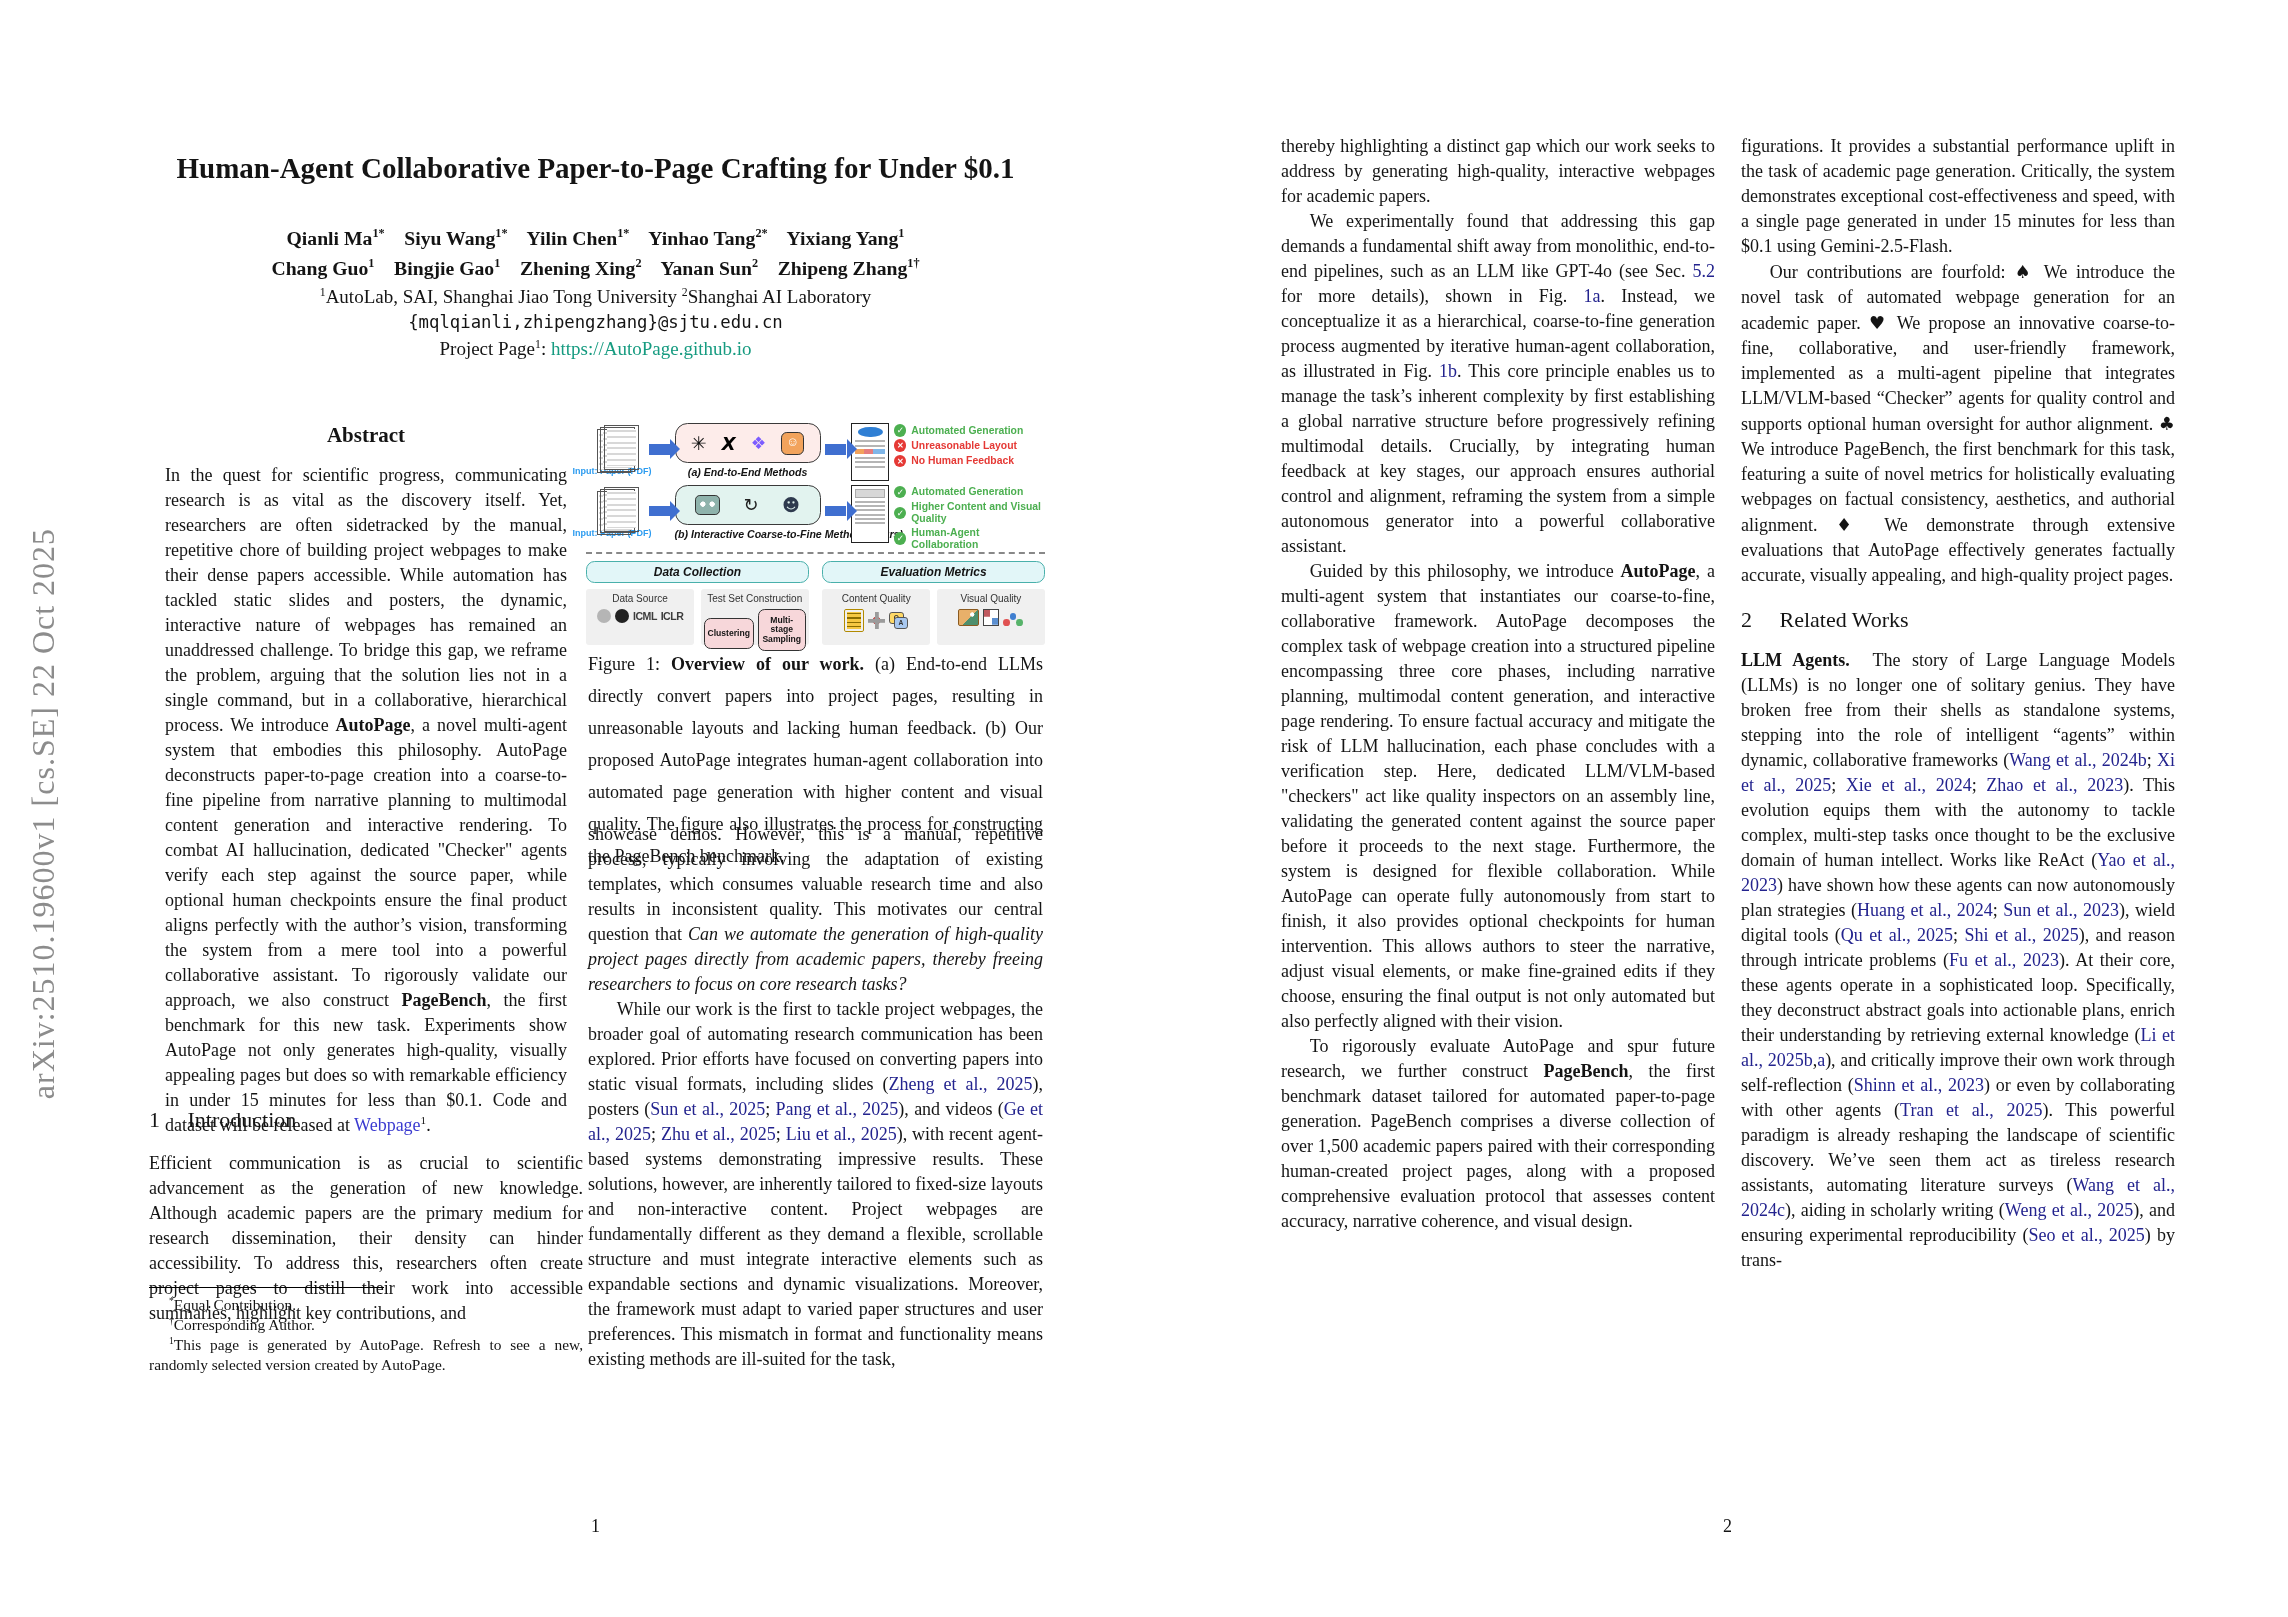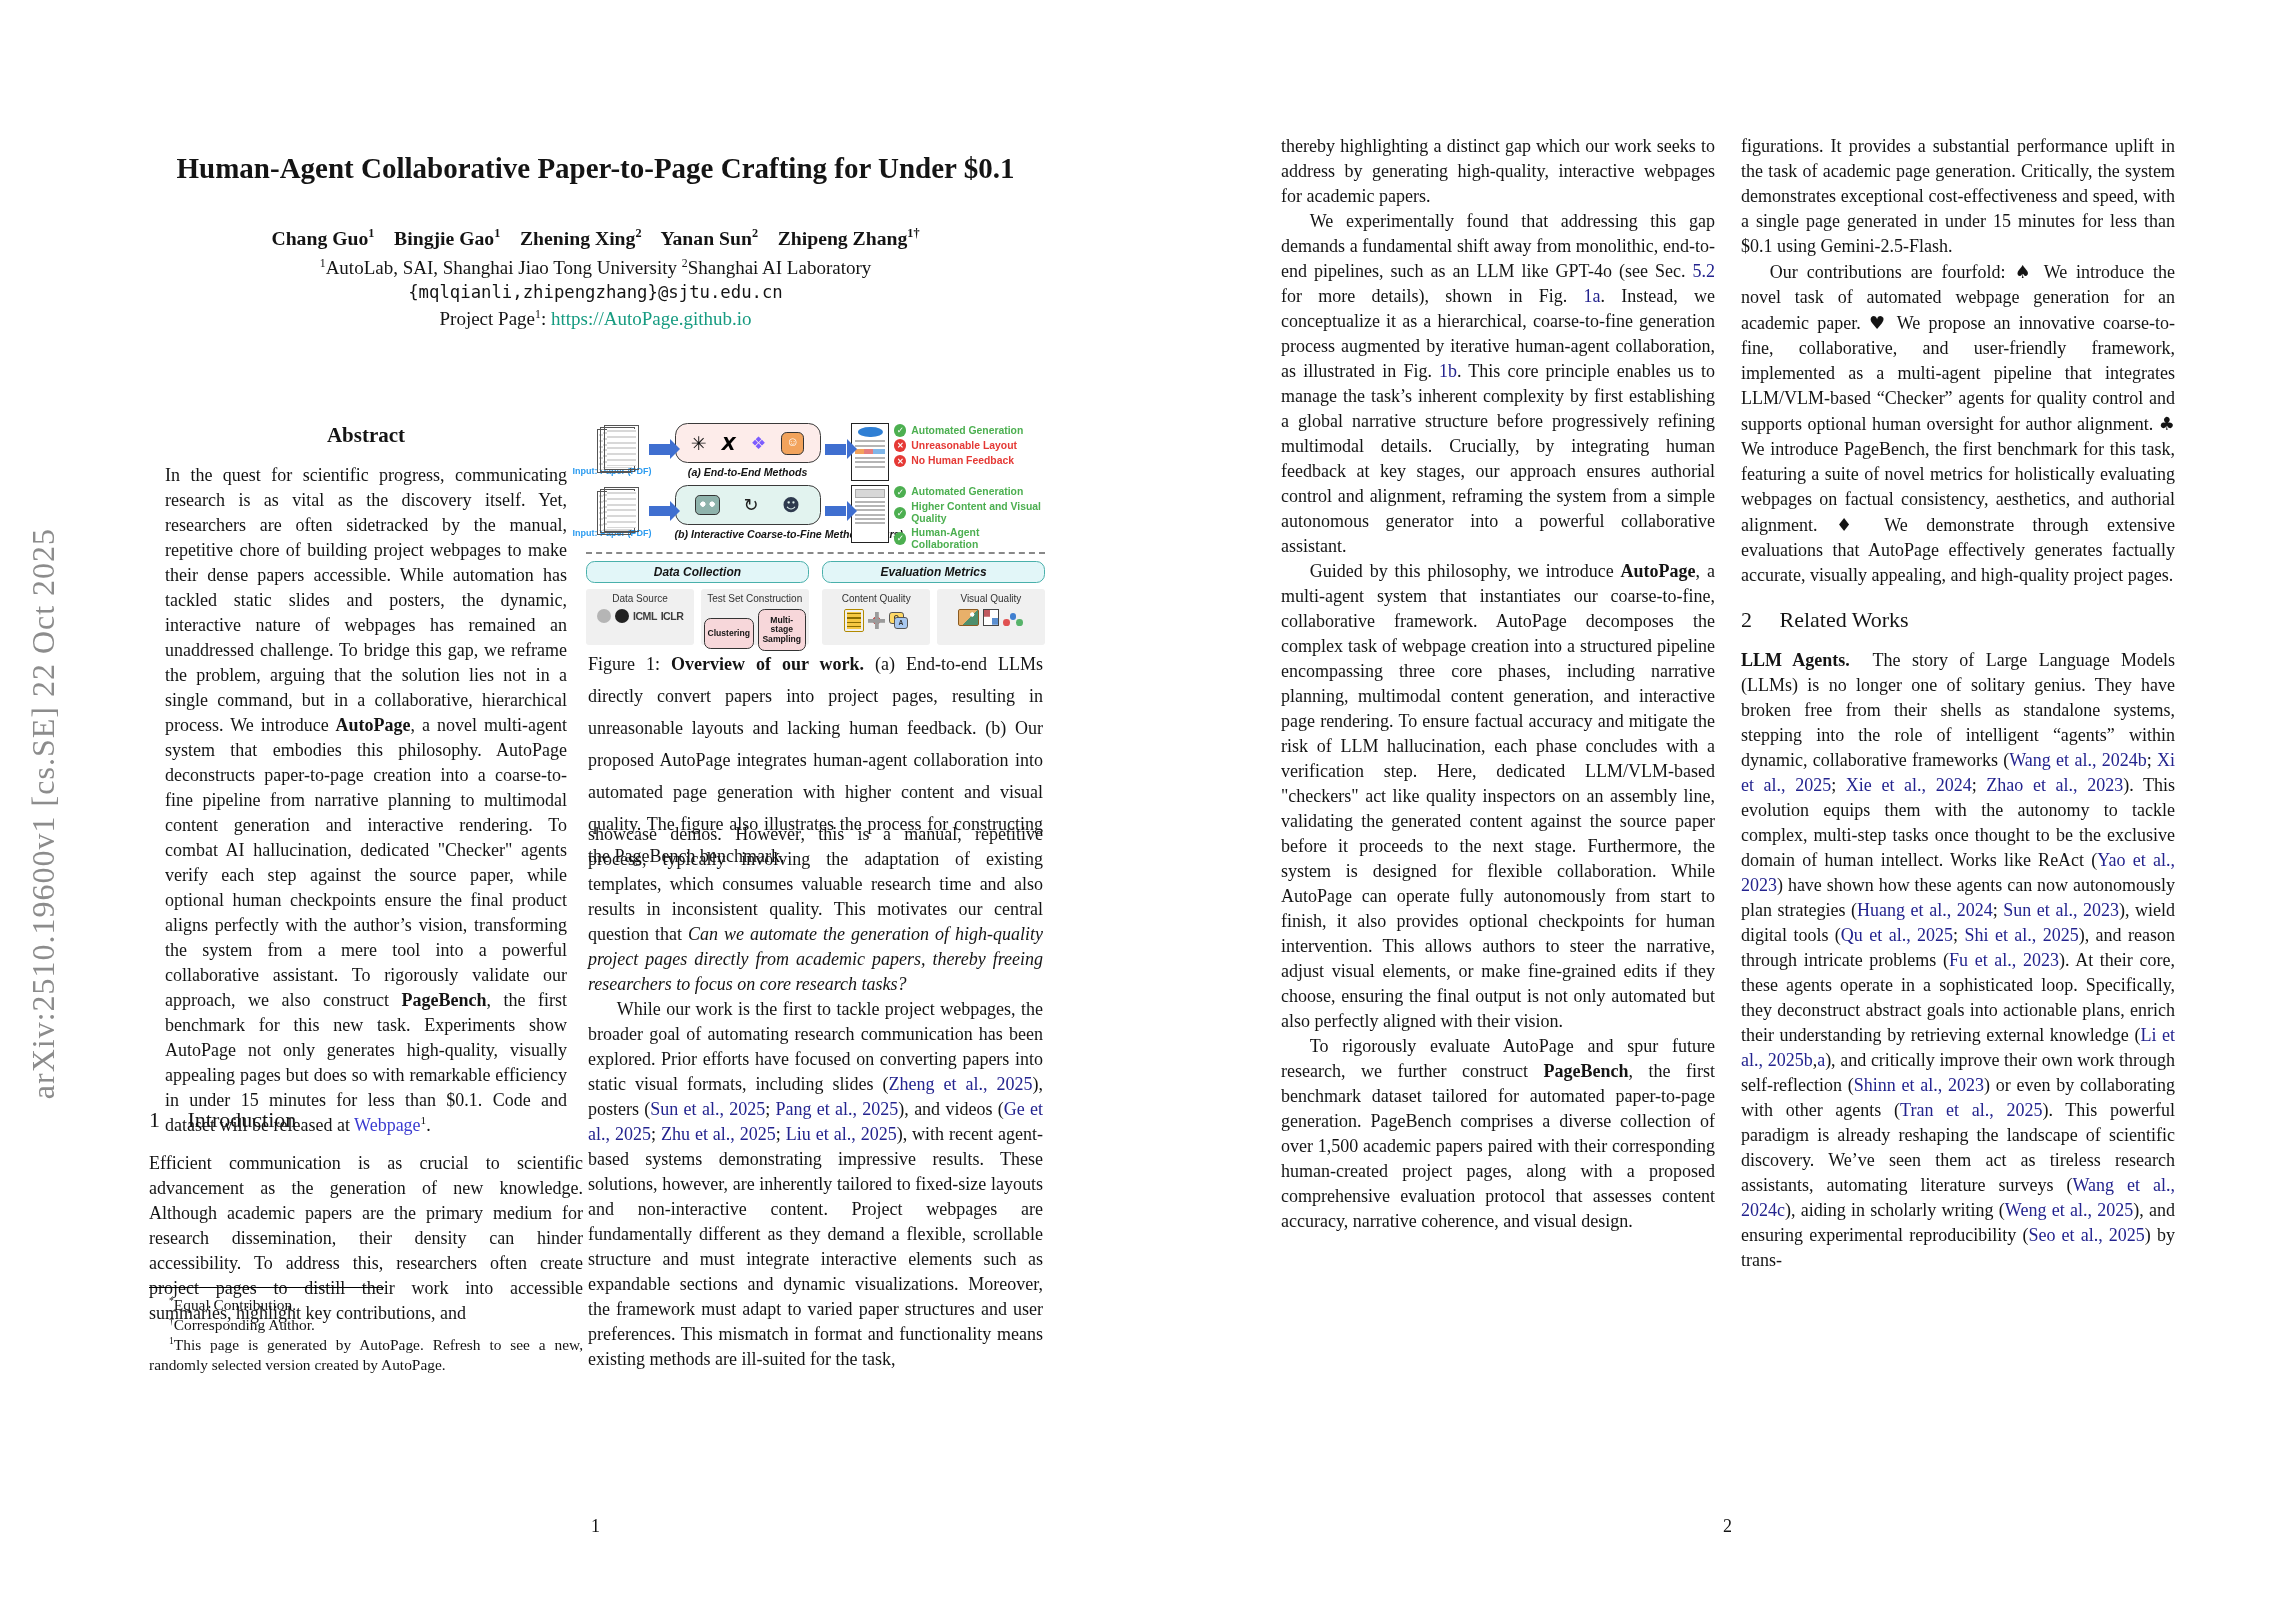--- a/index.html
+++ b/index.html
@@ -115,20 +115,21 @@
 </style>
 </head>
 <body>
 
 <div id="canvas">
 
   <div id="arxiv-side">arXiv:2510.19600v1  [cs.SE]  22 Oct 2025</div>
 
   <div id="hdr">
     <div id="title">Human-Agent Collaborative Paper-to-Page Crafting for Under $0.1</div>
+    <p class="authline"><b>Qianli Ma</b><sup>1*</sup> &nbsp;&nbsp; <b>Siyu Wang</b><sup>1*</sup> &nbsp;&nbsp; <b>Yilin Chen</b><sup>1*</sup> &nbsp;&nbsp; <b>Yinhao Tang</b><sup>2*</sup> &nbsp;&nbsp; <b>Yixiang Yang</b><sup>1</sup></p>
     <p class="authline"><b>Chang Guo</b><sup>1</sup> &nbsp;&nbsp; <b>Bingjie Gao</b><sup>1</sup> &nbsp;&nbsp; <b>Zhening Xing</b><sup>2</sup> &nbsp;&nbsp; <b>Yanan Sun</b><sup>2</sup> &nbsp;&nbsp; <b>Zhipeng Zhang</b><sup>1†</sup></p>
     <div id="affil"><sup>1</sup>AutoLab, SAI, Shanghai Jiao Tong University <sup>2</sup>Shanghai AI Laboratory</div>
     <div id="email">{mqlqianli,zhipengzhang}@sjtu.edu.cn</div>
     <div id="projline">Project Page<sup>1</sup>: <span class="link-teal">https://AutoPage.github.io</span></div>
   </div>
 
   <div id="abs-block">
     <div id="abs-head">Abstract</div>
     <p class="jp">In the quest for scientific progress, communicating research is as vital as the discovery itself. Yet, researchers are often sidetracked by the manual, repetitive chore of building project webpages to make their dense papers accessible. While automation has tackled static slides and posters, the dynamic, interactive nature of webpages has remained an unaddressed challenge. To bridge this gap, we reframe the problem, arguing that the solution lies not in a single command, but in a collaborative, hierarchical process. We introduce <b>AutoPage</b>, a novel multi-agent system that embodies this philosophy. AutoPage deconstructs paper-to-page creation into a coarse-to-fine pipeline from narrative planning to multimodal content generation and interactive rendering. To combat AI hallucination, dedicated "Checker" agents verify each step against the source paper, while optional human checkpoints ensure the final product aligns perfectly with the author’s vision, transforming the system from a mere tool into a powerful collaborative assistant. To rigorously validate our approach, we also construct <b>PageBench</b>, the first benchmark for this new task. Experiments show AutoPage not only generates high-quality, visually appealing pages but does so with remarkable efficiency in under 15 minutes for less than $0.1. Code and dataset will be released at <span class="link-blue">Webpage</span><sup>1</sup>.</p>
   </div>

